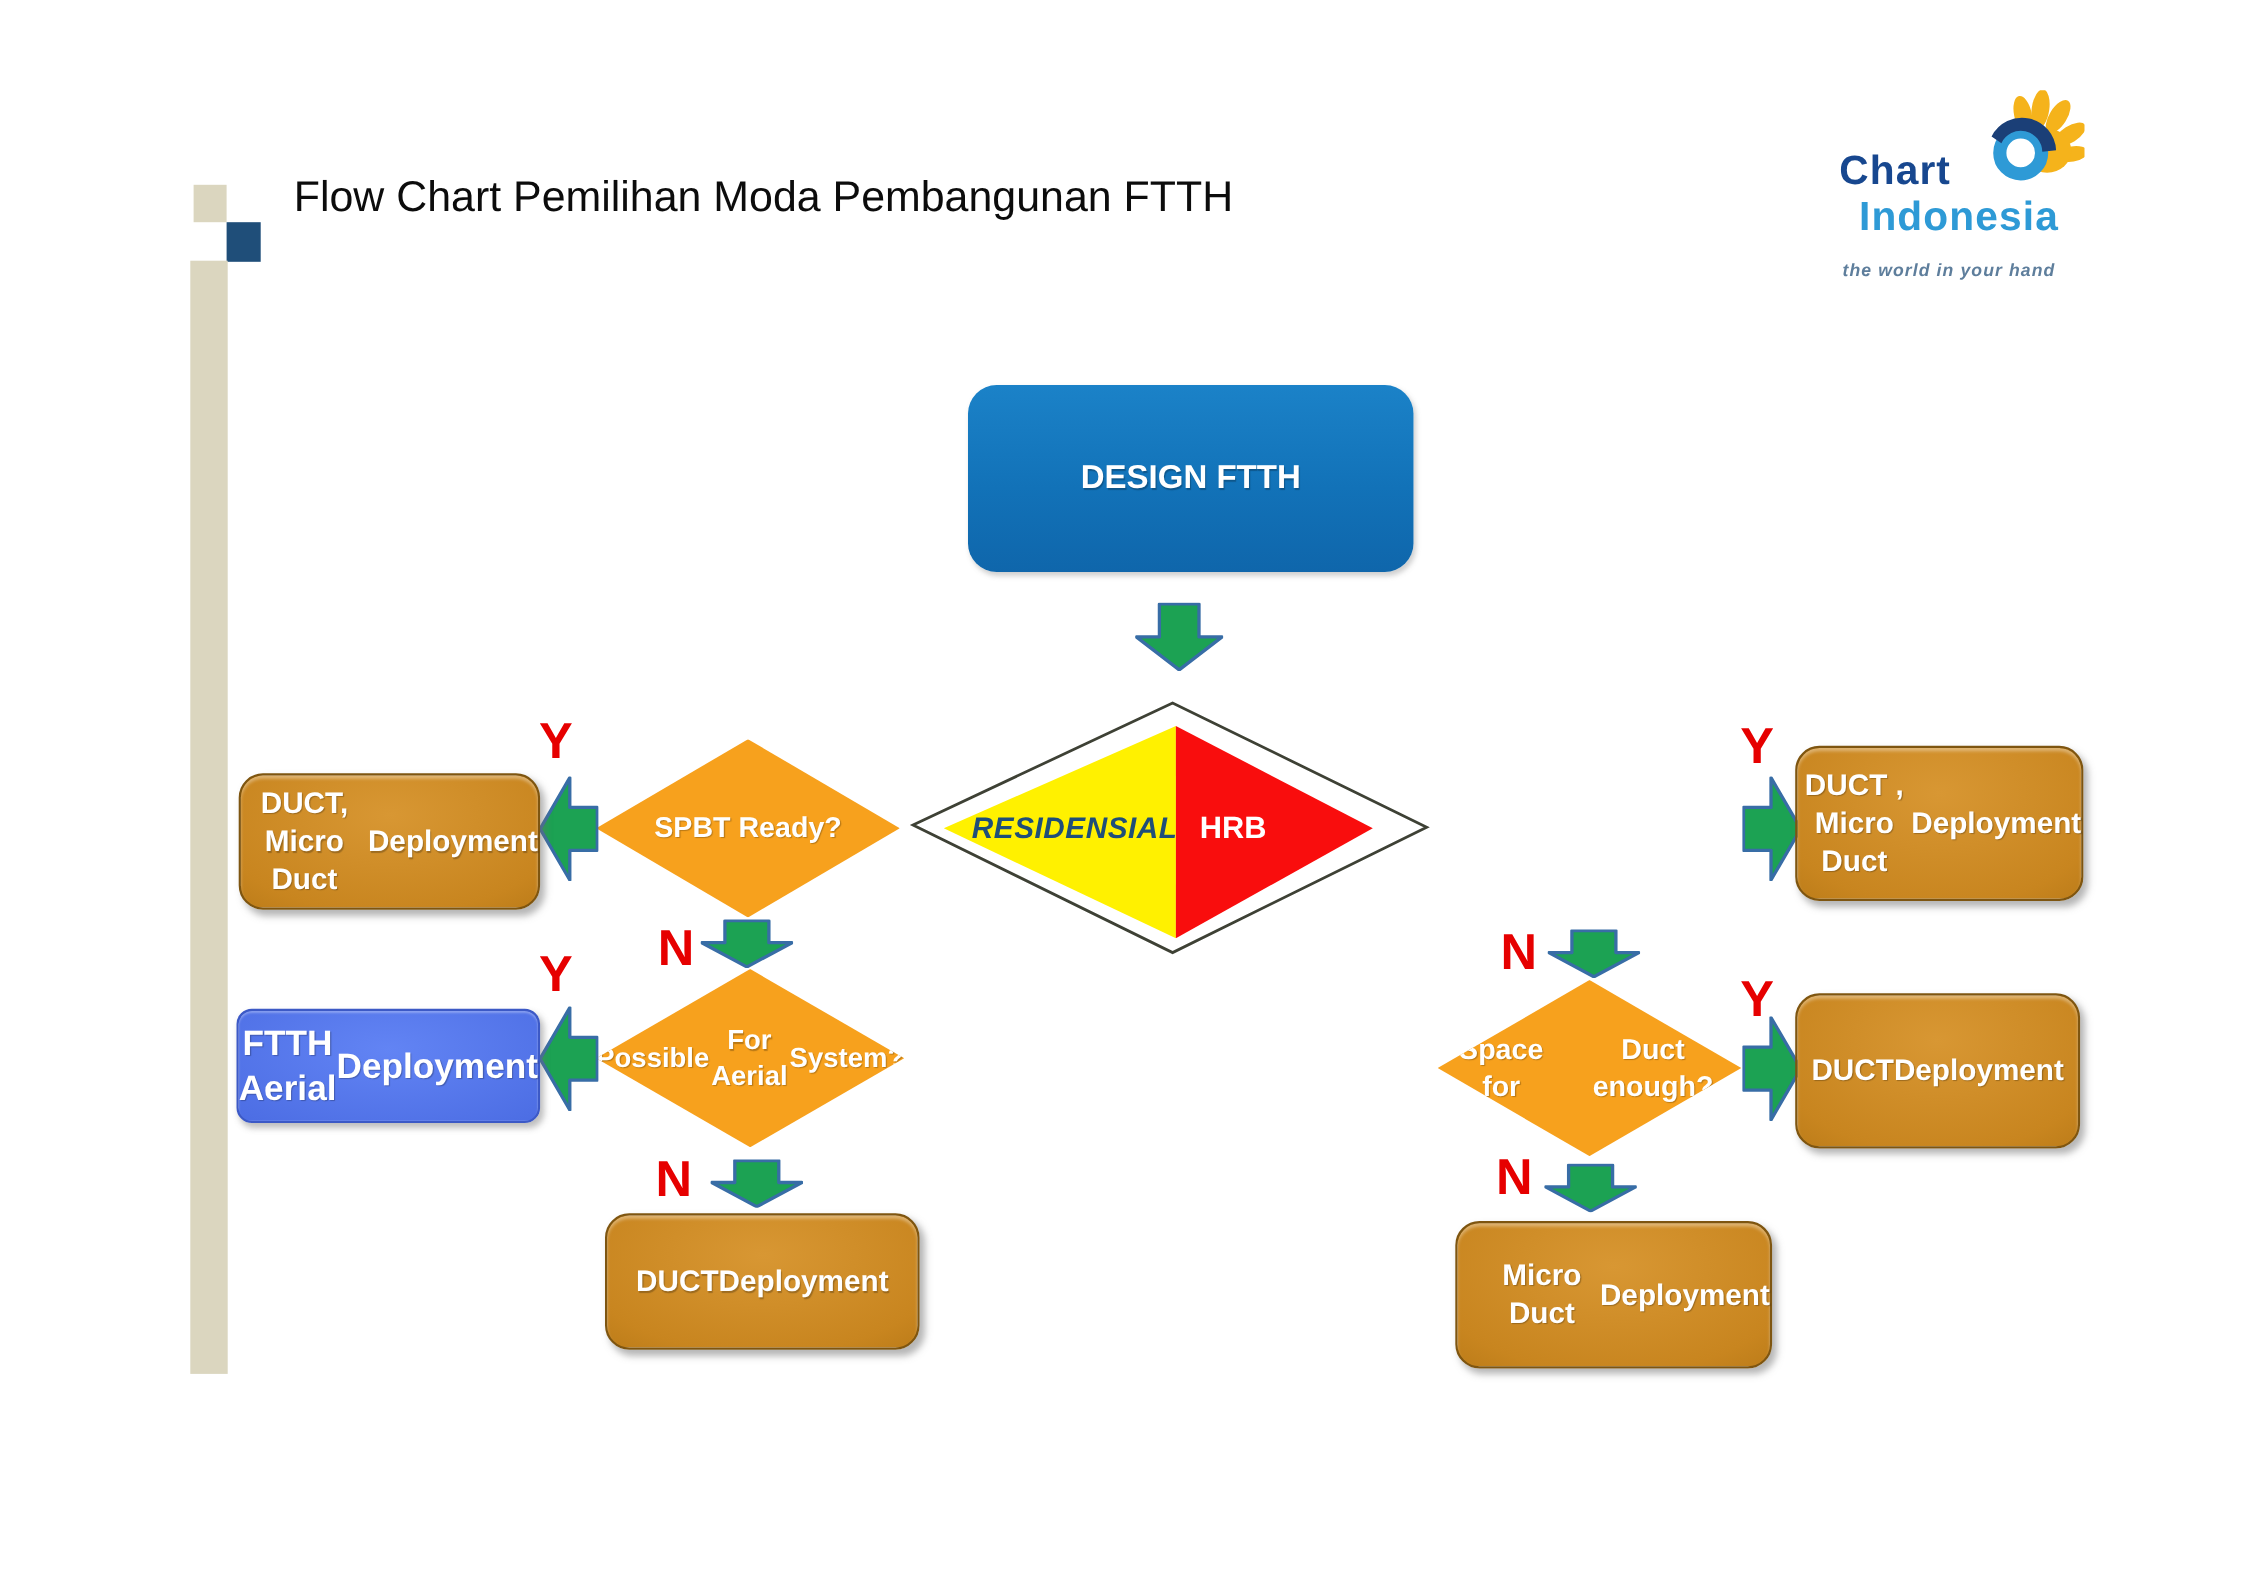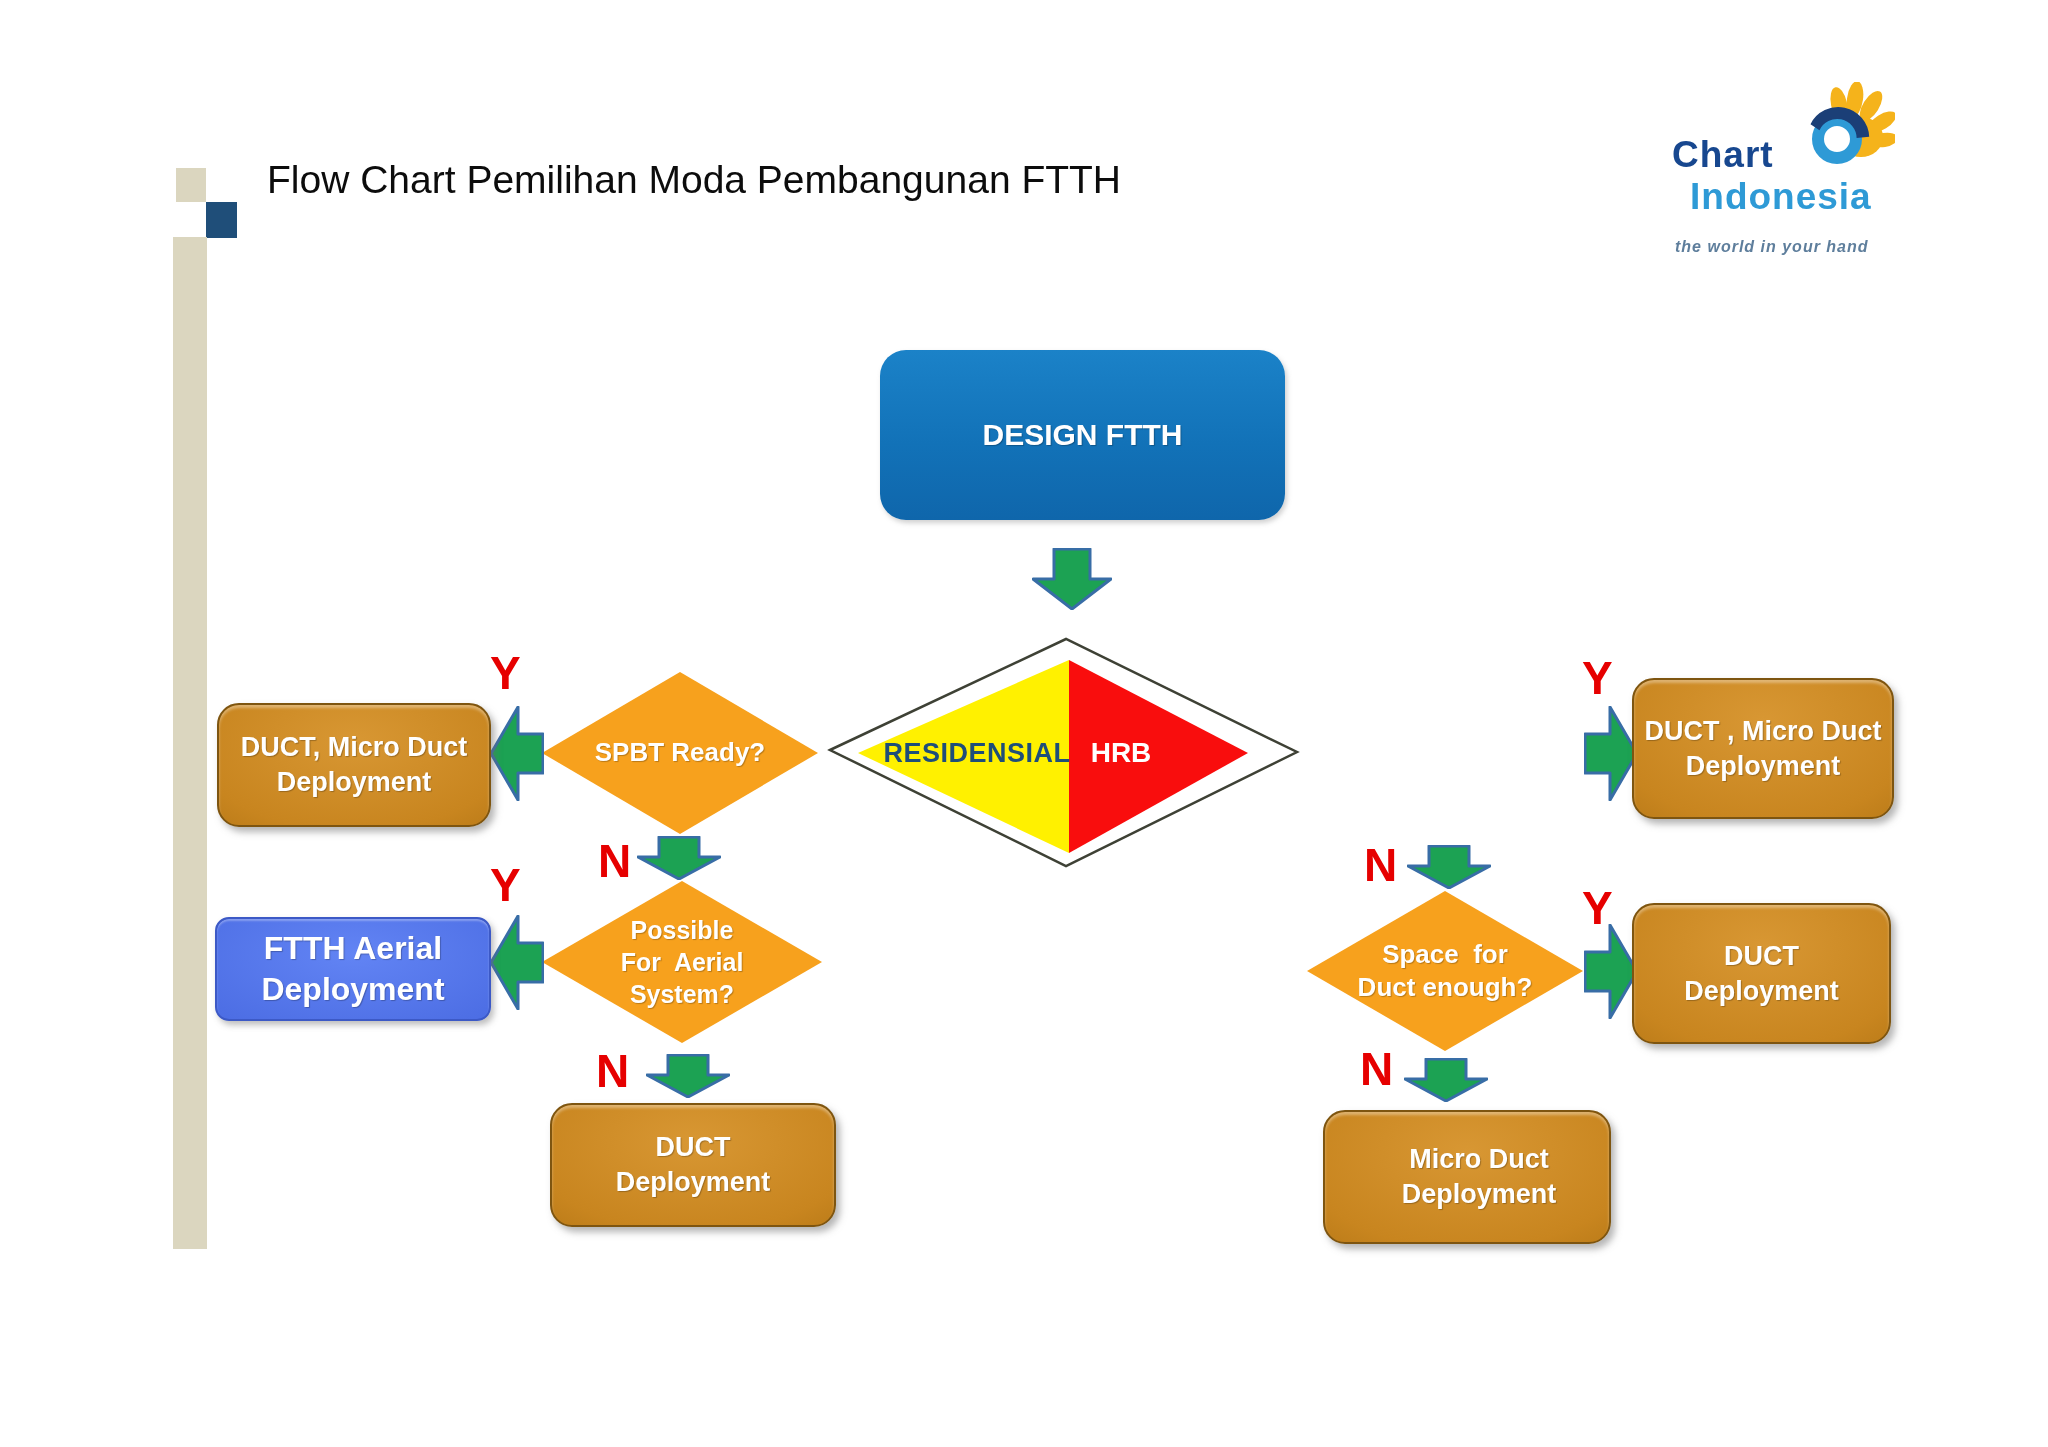--- a/index.html
+++ b/index.html
@@ -18,21 +18,21 @@
   .subtitle{position:absolute;left:267px;top:158px;font-size:39px;font-weight:400;color:#0c0c0c;}
 
   
   .logo{position:absolute;left:1655px;top:82px;width:250px;height:175px;}
   .logo-telkom{position:absolute;left:17px;top:52px;font-size:37px;font-weight:700;color:#17478f;letter-spacing:1px;}
   .logo-indonesia{position:absolute;left:35px;top:94px;font-size:37px;font-weight:700;color:#2e9ad6;letter-spacing:1px;}
   .logo-tagline{position:absolute;left:20px;top:156px;font-size:16px;font-style:italic;font-weight:700;color:#5e7e9c;letter-spacing:1px;}
   .logo-icon{position:absolute;left:140px;top:0px;}
 
   
-  .node{position:absolute;display:flex;flex-direction:column;align-items:center;justify-content:center;
+  .node{position:absolute;display:flex;align-items:center;justify-content:center;
         text-align:center;color:#fff;font-weight:700;}
   .node .line{white-space:pre-wrap;line-height:1.28;text-shadow:1px 1px 1px rgba(0,0,0,.25);}
 
   .box-start{left:880px;top:350px;width:405px;height:170px;border-radius:26px;
     background:linear-gradient(180deg,#1b82c8 0%,#1272b8 55%,#0f66ab 100%);
     font-size:30px;box-shadow:2px 3px 5px rgba(120,120,120,.35);}
   .box-brown{border-radius:22px;font-size:27px;
     background:radial-gradient(120% 150% at 50% 30%, #d89733 0%, #c8851f 50%, #a96e10 85%, #9a620c 100%);
     border:2px solid #7e5510;
     box-shadow:4px 5px 7px rgba(110,110,110,.5), inset 0 3px 3px rgba(255,255,255,.35);}
@@ -43,21 +43,21 @@
 
   .diamond{background:#f7a11d;clip-path:polygon(50% 0,100% 50%,50% 100%,0 50%);font-size:26px;}
 
   .yn{position:absolute;color:#e60000;font-weight:700;font-size:46px;line-height:1;}
 
   .arrow{position:absolute;}
   .arrow polygon{fill:#1ca253;stroke:#386da6;stroke-width:3;stroke-linejoin:round;}
 
   .central-svg{position:absolute;left:820px;top:630px;}
   .central-label{position:absolute;transform:translate(-50%,-50%);font-weight:700;text-shadow:none;}
-  .lbl-res{left:977px;top:753px;font-size:27px;color:#1f4e79;letter-spacing:.5px;}
+  .lbl-res{left:977px;top:753px;font-size:27px;color:#1f4e79;letter-spacing:.5px;font-style:italic;}
   .lbl-hrb{left:1121px;top:753px;font-size:28px;color:#ffffff;}
 </style>
 </head>
 <body>
 
 <div class="slide">
 
   <div class="decor sq-beige"></div>
   <div class="decor sq-navy"></div>
   <div class="decor bar-beige"></div>

